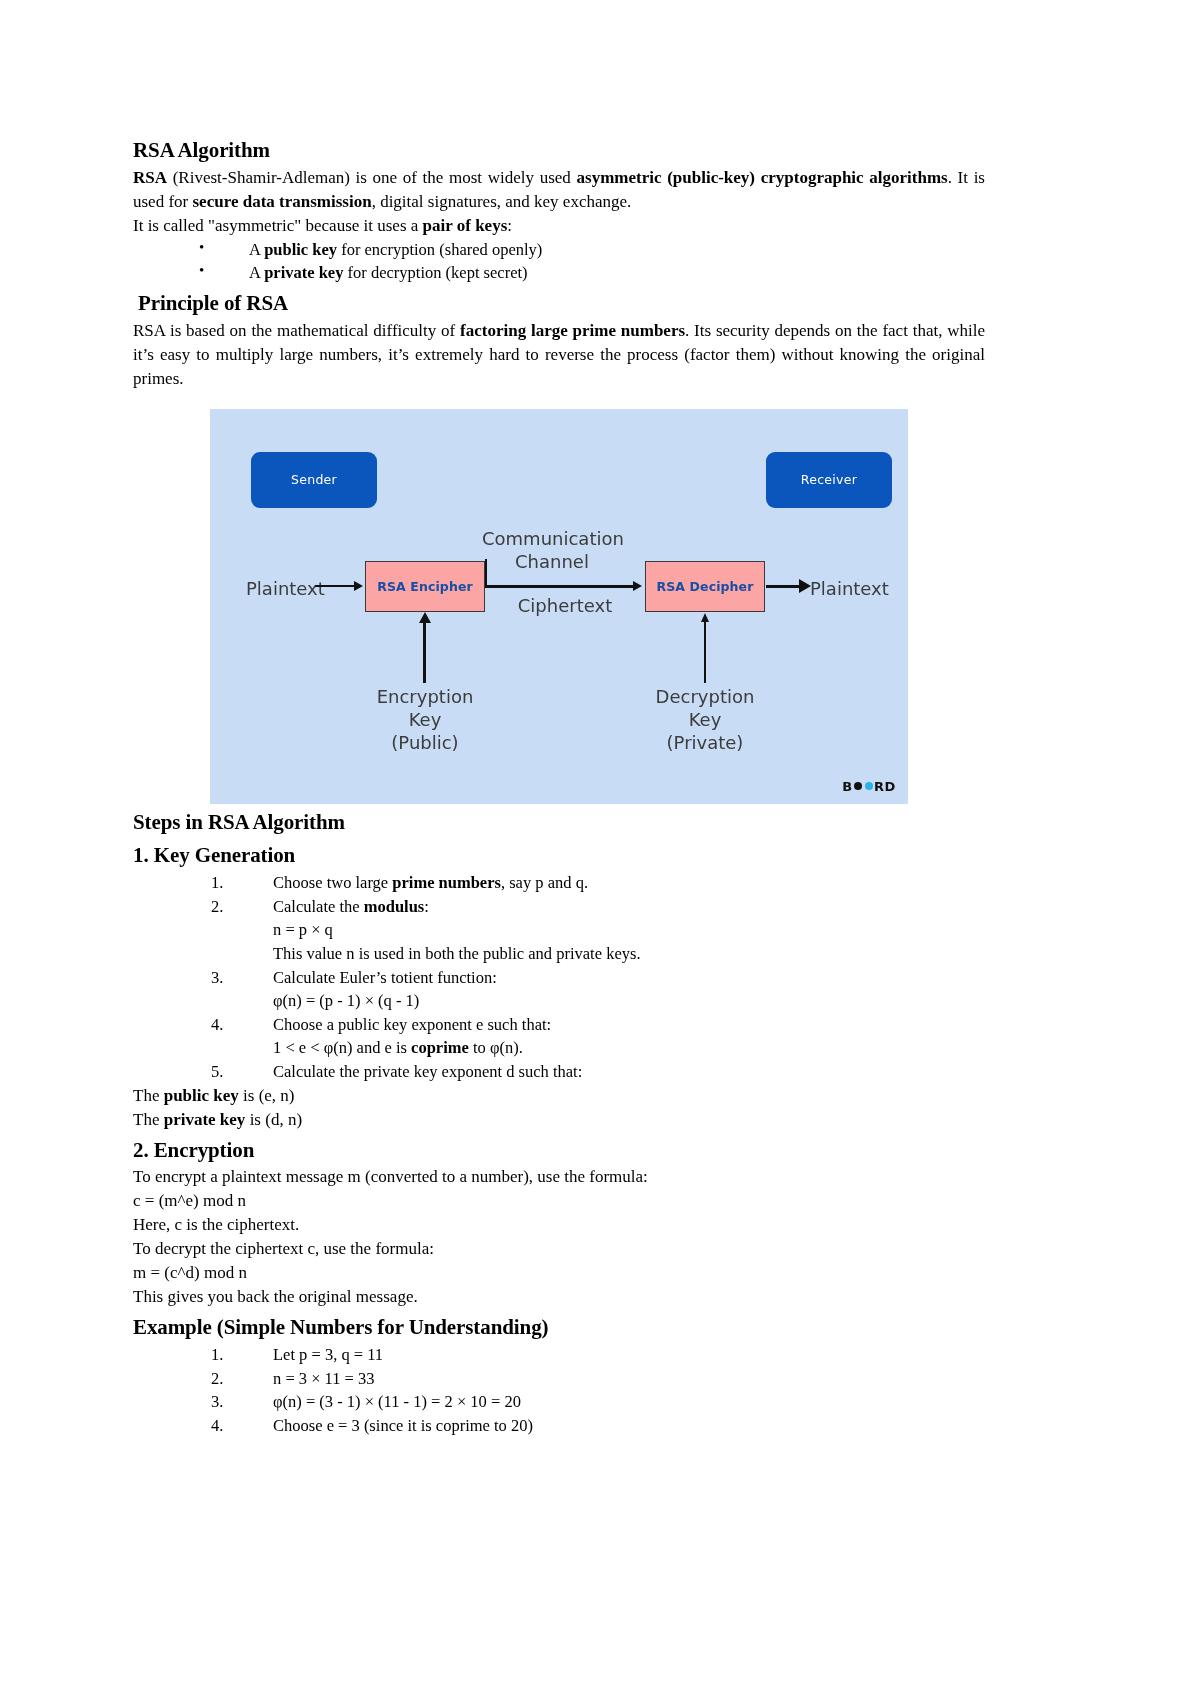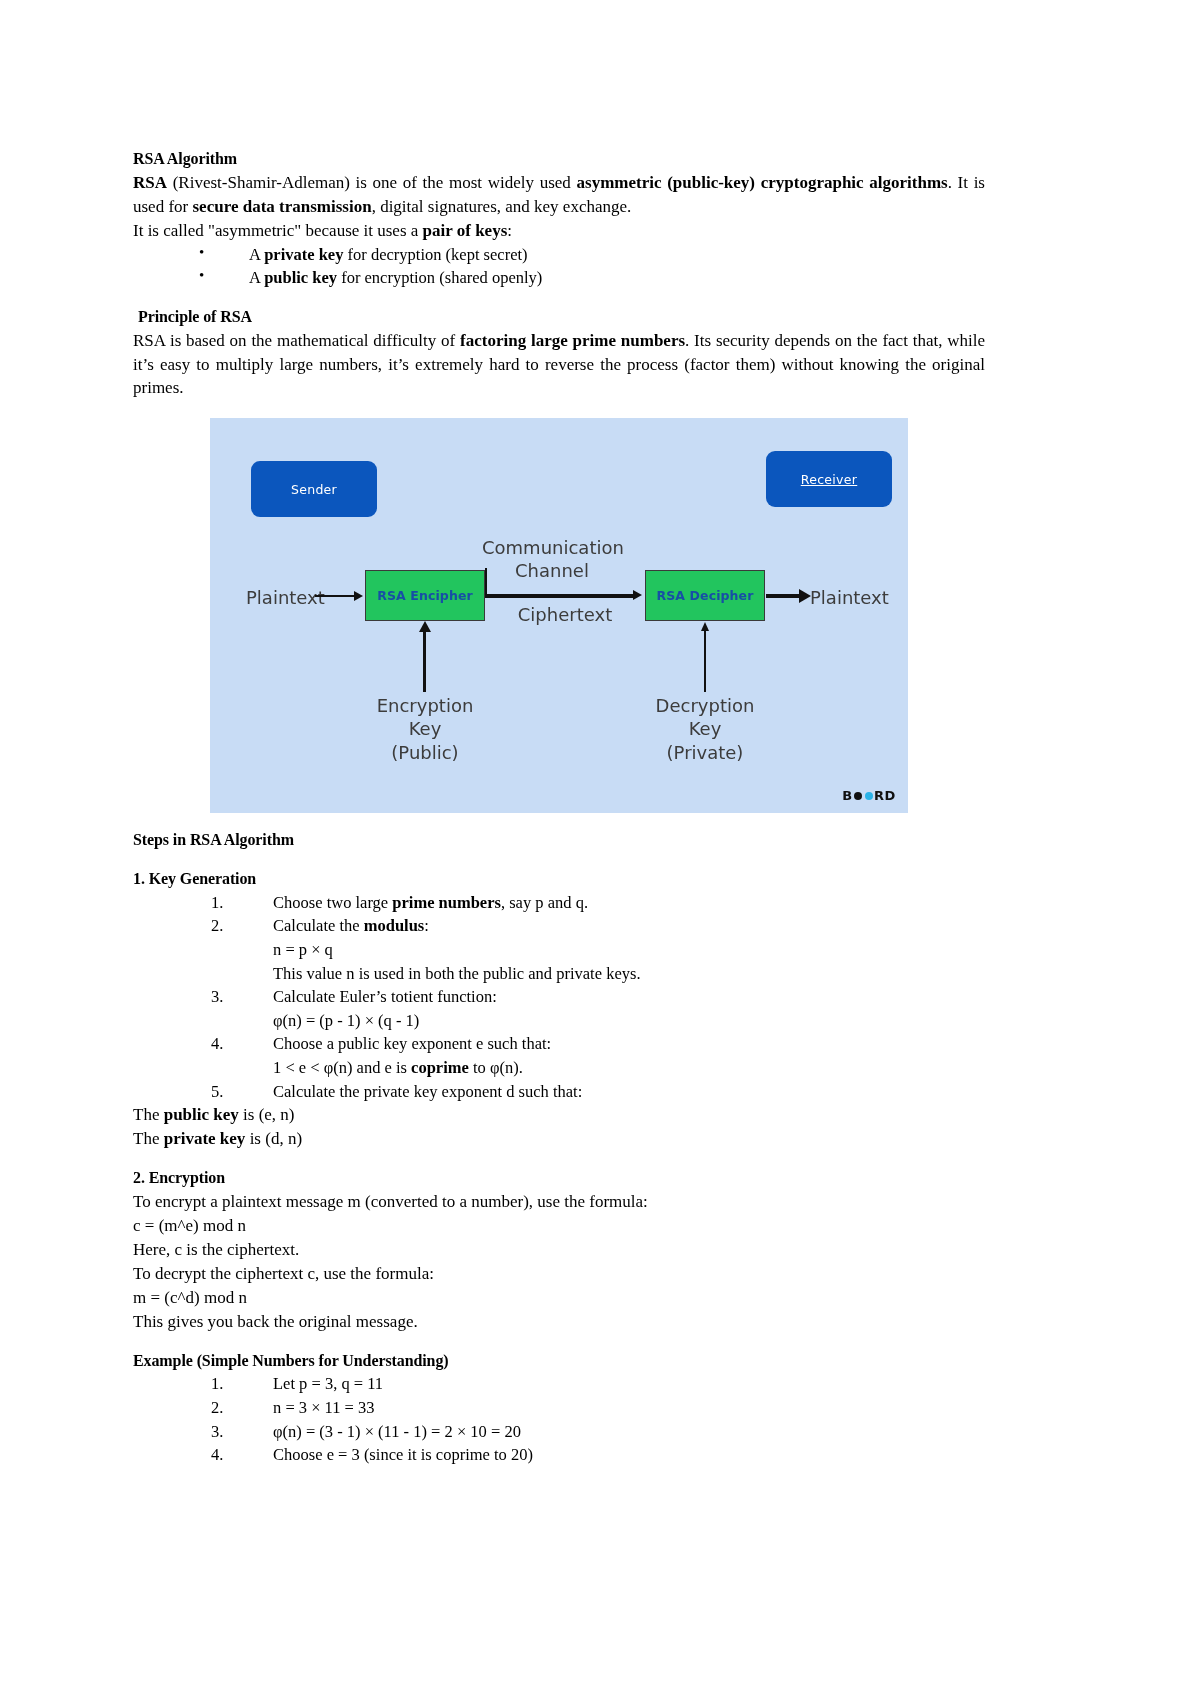--- a/index.html
+++ b/index.html
@@ -14,23 +14,23 @@
   }
   .page {
     position: relative;
     width: 1200px;
     height: 1696px;
     padding: 132px 118px 0 133px;
   }
   .doc { width: 852px; }
 
   h2.heading {
-    font-size: 16px;
+    font-size: 21px;
     font-weight: bold;
-    margin: 16px 0 0 0;
+    margin: 4px 0 0 0;
     line-height: 1.42;
     letter-spacing: -0.1px;
   }
   h2.heading.indent { padding-left: 5px; }
 
   p.para {
     font-size: 17px;
     line-height: 1.41;
     margin: 0;
     text-align: justify;
@@ -98,27 +98,27 @@
     background: #0b56bd;
     border-radius: 9px;
     color: #ffffff;
     font-size: 12.5px;
     display: flex;
     align-items: center;
     justify-content: center;
     letter-spacing: 0.3px;
   }
   .node-party.sender { left: 41px; top: 43px; }
-  .node-party.receiver { left: 556px; top: 33px; text-decoration: underline; }
+  .node-party.receiver { left: 556px; top: 43px; }
 
   .node-box {
     position: absolute;
     width: 120px;
     height: 51px;
-    background: #22c55e;
+    background: #fca5a5;
     border: 1.5px solid #3a3a3a;
     display: flex;
     align-items: center;
     justify-content: center;
     color: #174ea6;
     font-size: 12.5px;
     font-weight: bold;
     letter-spacing: 0.1px;
   }
   .node-box.enc { left: 155px; top: 152px; }
@@ -199,22 +199,22 @@
 <div class="page">
  <div class="doc">
 
   <h2 class="heading">RSA Algorithm</h2>
 
   <p class="para"><b>RSA</b><span> (Rivest-Shamir-Adleman) is one of the most widely used </span><b>asymmetric (public-key) cryptographic algorithms</b><span>. It is used for </span><b>secure data transmission</b><span>, digital signatures, and key exchange.</span></p>
 
   <p class="para nj"><span>It is called "asymmetric" because it uses a </span><b>pair of keys</b><span>:</span></p>
 
   <ul class="bullets">
+    <li><span>A </span><b>public key</b><span> for encryption (shared openly)</span></li>
     <li><span>A </span><b>private key</b><span> for decryption (kept secret)</span></li>
-    <li><span>A </span><b>public key</b><span> for encryption (shared openly)</span></li>
   </ul>
 
   <h2 class="heading indent">Principle of RSA</h2>
 
   <p class="para"><span>RSA is based on the mathematical difficulty of </span><b>factoring large prime numbers</b><span>. Its security depends on the fact that, while it’s easy to multiply large numbers, it’s extremely hard to reverse the process (factor them) without knowing the original primes.</span></p>
 
   <div class="figure-wrap">
     <div class="figure">
 
       <div class="node-party sender">

